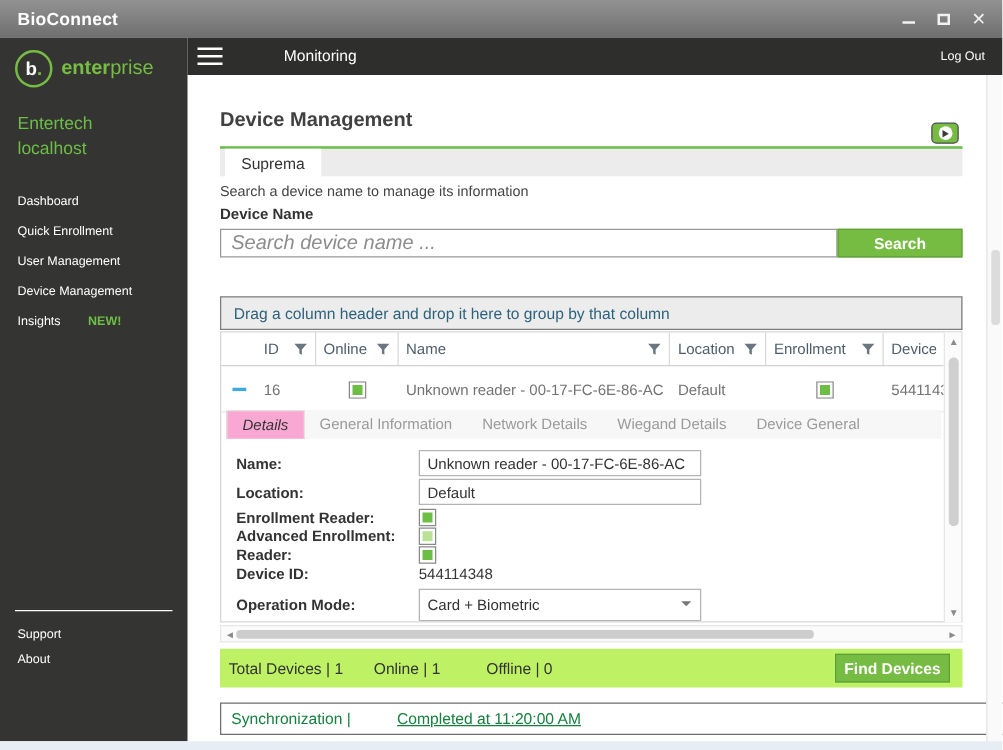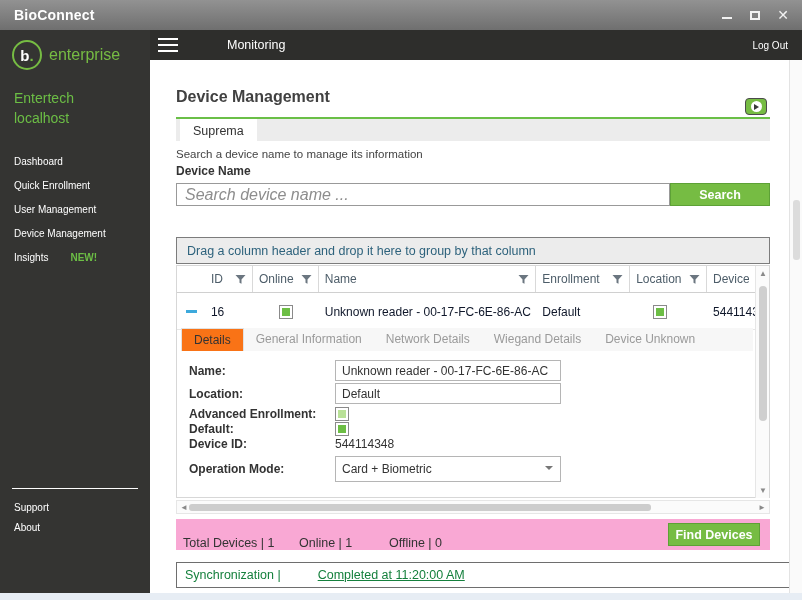--- a/index.html
+++ b/index.html
@@ -17,21 +17,21 @@
   .glyph-max { width:10px; height:9px; border:2px solid #f2f2f2; display:block; }
   .glyph-close { font-size:14px; line-height:1; color:#f2f2f2; }
 
   
   .sidebar { position:absolute; left:0; top:30px; width:150px; height:563px; background:#343432; }
   .logo { display:flex; align-items:center; gap:7px; padding:10px 0 0 12px; }
   .logo-circle { width:30px; height:30px; border:2px solid #76bc43; border-radius:50%;
     display:flex; align-items:center; justify-content:center; color:#fff; font-weight:bold; font-size:15px; }
   .logo-circle .dot { color:#76bc43; }
   .logo-word { font-size:16px; color:#76bc43; }
-  .logo-word b { font-weight:normal; }
+  .logo-word b { font-weight:bold; }
   .server { padding:18px 0 0 14px; color:#6cbe45; font-size:14px; line-height:20px; }
   .menu { padding-top:22px; }
   .menu-item { height:24px; line-height:24px; padding-left:14px; color:#fff; font-size:10px;
     display:flex; align-items:flex-start; cursor:pointer; }
   .menu-item .badge { color:#6cbe45; font-weight:bold; margin-left:22px; }
   .side-divider { position:absolute; left:12px; right:12px; top:458px; height:1px; background:#fdfdfd; }
   .side-footer { position:absolute; left:0; top:468px; width:150px; }
   .side-footer .menu-item { height:20px; line-height:20px; }
 
   
@@ -76,21 +76,21 @@
   .funnel { flex:none; margin-left:4px; }
   .c-expand { width:28px; border-right:none; }
   .c-id { width:48px; }
   .c-online { width:66px; }
   .c-name { width:218px; }
   .c-loc { width:77px; }
   .c-enr { width:94px; }
   .c-dev { width:48px; border-right:none; }
 
   .grid-row { position:absolute; left:0; top:28px; right:14px; height:36px; border-bottom:1px solid #e6e6e6;
-    display:flex; align-items:center; font-size:12px; color:#0f172a; cursor:pointer; }
+    display:flex; align-items:center; font-size:12px; color:#737373; cursor:pointer; }
   .gr-cell { padding:0 6px; white-space:nowrap; overflow:hidden; }
   .minus { width:11px; height:3px; background:#3da9dc; margin-left:9px; cursor:pointer; }
   .rc-expand { width:28px; padding:0; display:flex; align-items:center; }
   .rc-id { width:48px; }
   .rc-online { width:66px; display:flex; justify-content:center; }
   .rc-name { width:218px; }
   .rc-loc { width:77px; }
   .rc-enr { width:94px; display:flex; justify-content:center; }
   .rc-dev { width:48px; }
 
@@ -101,21 +101,21 @@
   .chk.partial i { background:#b9e197; }
 
   
   .grid-vscroll { position:absolute; right:0; top:0; width:14px; height:232px; background:#fbfbfb; border-left:1px solid #e6e6e6; }
   .grid-vscroll .arr { position:absolute; left:0; width:14px; text-align:center; color:#8a8a8a; font-size:8px; cursor:pointer; }
   .grid-vscroll .thumb { position:absolute; left:3px; top:20px; width:8px; height:135px; background:#cfcfcf; border-radius:4px; cursor:pointer; }
 
   
   .detail-tabs { position:absolute; left:4px; top:62px; right:16px; height:23px; background:#f7f7f7; display:flex; }
   .dt { padding:0 12px; line-height:23px; font-size:12px; color:#9a9a9a; white-space:nowrap; cursor:pointer; }
-  .dt.active { background:#f97316; color:#333; border:1px solid #e2e2e2; border-bottom:none; }
+  .dt.active { background:#f9a8d4; color:#333; border:1px solid #e2e2e2; border-bottom:none;font-style:italic; }
   .detail-body { position:absolute; left:12px; top:94px; right:16px; }
   .drow { display:flex; align-items:center; margin-bottom:2px; }
   .dlabel { width:146px; font-weight:bold; font-size:12px; color:#333; }
   .dinput { width:226px; height:21px; border:1px solid #b5b5b5; padding:0 6px; font-size:12px;
     font-family:"Liberation Sans", sans-serif; color:#333; outline:none; }
   .dtext { font-size:12px; color:#333; }
   .combo { width:226px; height:22px; border:1px solid #b5b5b5; display:flex; align-items:center;
     padding:12px 6px; font-size:12px; color:#333; position:relative; cursor:pointer; background:#fff; }
   .combo .arrow { position:absolute; right:7px; top:9px; width:0; height:0;
     border-left:4px solid transparent; border-right:4px solid transparent; border-top:4px solid #777; }
@@ -123,22 +123,22 @@
   .chkrow { height:15px; margin-bottom:0; }
 
   
   .hscroll { position:absolute; left:25px; top:440px; width:594px; height:14px; background:#fbfbfb; border:1px solid #e6e6e6; }
   .hscroll .arr { position:absolute; top:1px; color:#8a8a8a; font-size:8px; line-height:11px; cursor:pointer; }
   .hscroll .arr.left { left:3px; }
   .hscroll .arr.right { right:3px; }
   .hscroll .thumb { position:absolute; left:12px; top:3px; width:462px; height:7px; background:#cdcdcd; border-radius:3px; cursor:pointer; }
 
   
-  .summary { position:absolute; left:25px; top:459px; width:594px; height:31px; background:#f9a8d4;
-    display:flex; align-items:flex-end; font-size:12.5px; color:#333; }
+  .summary { position:absolute; left:25px; top:459px; width:594px; height:31px; background:#bef264;
+    display:flex; align-items:center; font-size:12.5px; color:#333; }
   .summary .item { margin-left:4px; width:86px; }
   .summary .item.first { padding-left:3px; width:115px; }
   .find-btn { position:absolute; right:10px; top:4px; width:92px; height:23px; background:#76bc43;
     border:1px solid #5da136; color:#fff; font-weight:bold; font-size:12.5px; cursor:pointer; font-family:"Liberation Sans", sans-serif; }
 
   
   .statusbar { position:absolute; left:25px; top:502px; width:694px; height:26px; background:#fff;
     border:1px solid #6e6e6e; display:flex; align-items:center; font-size:12.5px; color:#15803d; }
   .statusbar .slabel { margin-left:8px; }
   .statusbar .svalue { margin-left:37px;text-decoration:underline; }
@@ -253,28 +253,28 @@
           <svg class="funnel" width="11" height="11" viewBox="0 0 11 11">
               <path d="M0.5 1 h10 l-4 4.5 v4.2 l-2 -1 v-3.2 z" fill="#6b7680"></path>
             </svg>
         </div>
         <div class="gh-cell c-name">
           <span class="lbl">Name</span>
           <svg class="funnel" width="11" height="11" viewBox="0 0 11 11">
               <path d="M0.5 1 h10 l-4 4.5 v4.2 l-2 -1 v-3.2 z" fill="#6b7680"></path>
             </svg>
         </div>
+        <div class="gh-cell c-loc">
+          <span class="lbl">Location</span>
+          <svg class="funnel" width="11" height="11" viewBox="0 0 11 11">
+              <path d="M0.5 1 h10 l-4 4.5 v4.2 l-2 -1 v-3.2 z" fill="#6b7680"></path>
+            </svg>
+        </div>
         <div class="gh-cell c-enr">
           <span class="lbl">Enrollment</span>
-          <svg class="funnel" width="11" height="11" viewBox="0 0 11 11">
-              <path d="M0.5 1 h10 l-4 4.5 v4.2 l-2 -1 v-3.2 z" fill="#6b7680"></path>
-            </svg>
-        </div>
-        <div class="gh-cell c-loc">
-          <span class="lbl">Location</span>
           <svg class="funnel" width="11" height="11" viewBox="0 0 11 11">
               <path d="M0.5 1 h10 l-4 4.5 v4.2 l-2 -1 v-3.2 z" fill="#6b7680"></path>
             </svg>
         </div>
         <div class="gh-cell c-dev">
           <span class="lbl">Device I</span>
         </div>
       </div>
 
       <div class="grid-row">
@@ -295,40 +295,46 @@
             </div>
           </div>
         <div class="gr-cell rc-dev">544114348</div>
       </div>
 
       <div class="detail-tabs">
         <div class="dt active">Details</div>
         <div class="dt">General Information</div>
         <div class="dt">Network Details</div>
         <div class="dt">Wiegand Details</div>
-        <div class="dt">Device Unknown</div>
+        <div class="dt">Device General</div>
       </div>
 
       <div class="detail-body">
         <div class="drow mb6">
           <div class="dlabel">Name:</div>
           <input class="dinput" type="text" value="Unknown reader - 00-17-FC-6E-86-AC" style="">
         </div>
         <div class="drow mb6">
           <div class="dlabel">Location:</div>
           <input class="dinput" type="text" value="Default" style="">
         </div>
         <div class="drow chkrow">
+          <div class="dlabel">Enrollment Reader:</div>
+          <div class="chk on">
+              <i></i>
+            </div>
+        </div>
+        <div class="drow chkrow">
           <div class="dlabel">Advanced Enrollment:</div>
           <div class="chk partial">
               <i></i>
             </div>
         </div>
         <div class="drow chkrow">
-          <div class="dlabel">Default:</div>
+          <div class="dlabel">Reader:</div>
           <div class="chk on">
               <i></i>
             </div>
         </div>
         <div class="drow" style="height:16px;">
           <div class="dlabel">Device ID:</div>
           <div class="dtext">544114348</div>
         </div>
         <div class="drow" style="margin-top:4px;">
           <div class="dlabel">Operation Mode:</div>

